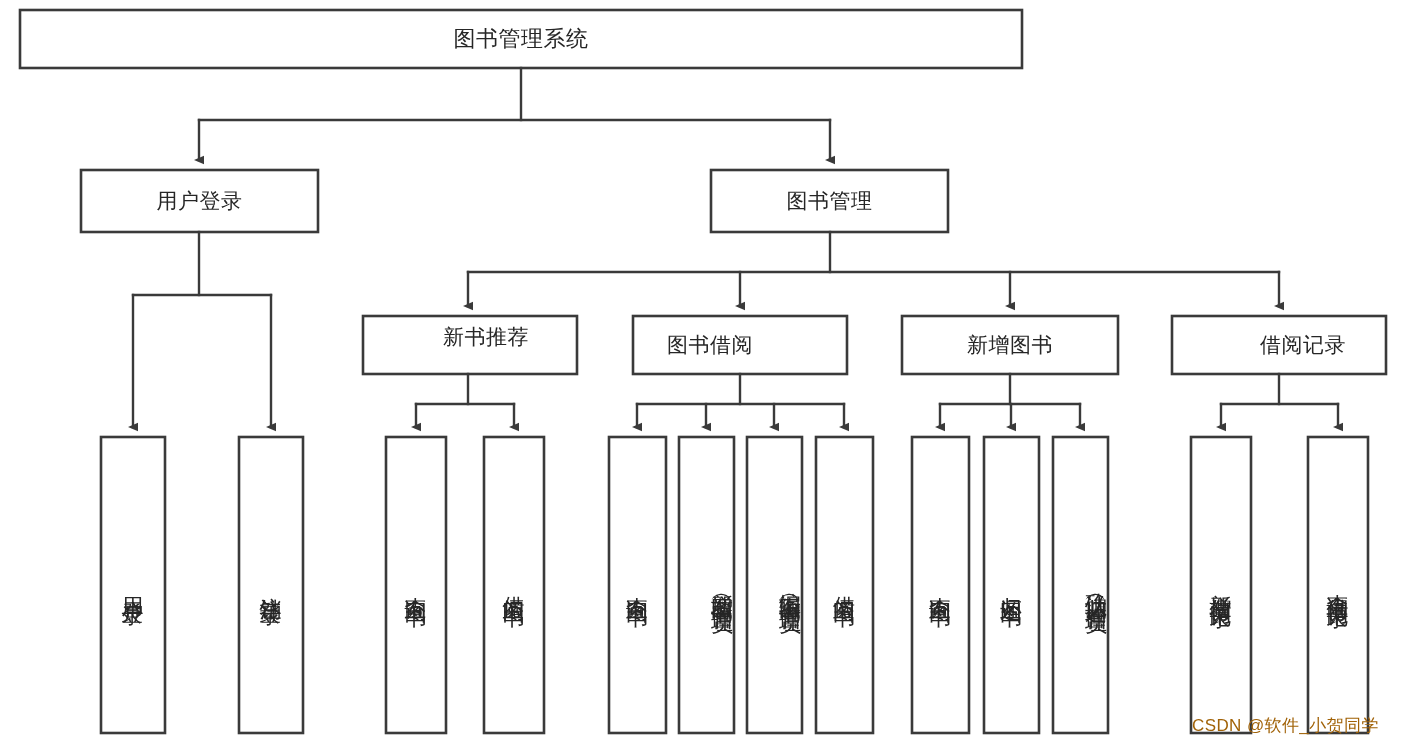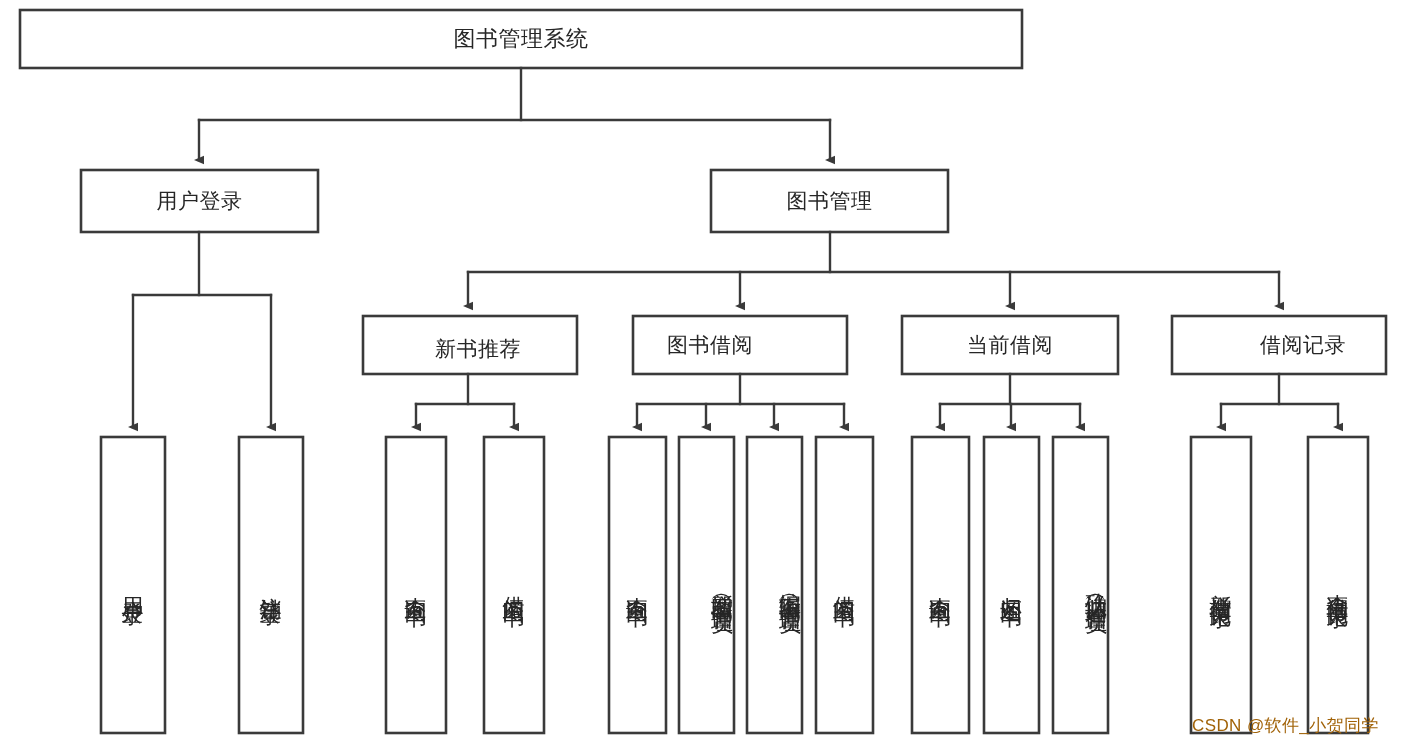--- a/index.html
+++ b/index.html
@@ -155,23 +155,23 @@
     <path class="link-line" d="M1221,404 L1338,404"></path>
     <path class="link-line" marker-end="url(#arrow)" d="M1221,404 L1221,427"></path>
     <path class="link-line" marker-end="url(#arrow)" d="M1338,404 L1338,427"></path>
   </svg>
 
   <div class="node-label root" style="left:20px; top:10px; width:1002px; height:58px;">图书管理系统</div>
 
   <div class="node-label" style="left:81px; top:170px; width:237px; height:62px;">用户登录</div>
   <div class="node-label" style="left:711px; top:170px; width:237px; height:62px;">图书管理</div>
 
-  <div class="node-label" style="left:363px; top:320px; width:230px; height:58px;">新书推荐</div>
+  <div class="node-label" style="left:363px; top:308px; width:230px; height:58px;padding-left:8px;">新书推荐</div>
   <div class="node-label" style="left:603px; top:316px; width:214px; height:58px;">图书借阅</div>
-  <div class="node-label" style="left:902px; top:316px; width:216px; height:58px;">当前借阅</div>
+  <div class="node-label" style="left:902px; top:316px; width:216px; height:58px;">新增图书</div>
   <div class="node-label" style="left:1172px; top:316px; width:214px; height:58px;padding-left:24px;">借阅记录</div>
 
   <div class="node-label vertical" style="left:101px; top:437px; width:64px; height:296px;">用户登录</div>
   <div class="node-label vertical" style="left:239px; top:437px; width:64px; height:296px;">注销登录</div>
 
   <div class="node-label vertical" style="left:386px; top:437px; width:60px; height:296px;">查询图书</div>
   <div class="node-label vertical" style="left:484px; top:437px; width:60px; height:296px;">借阅图书</div>
 
   <div class="node-label vertical" style="left:609px; top:437px; width:57px; height:296px;">查询图书</div>
   <div class="node-label vertical" style="left:679px; top:437px; width:55px; height:296px; align-items:flex-start; padding-top:6px; box-sizing:border-box;">新增图书（管理员）</div>

